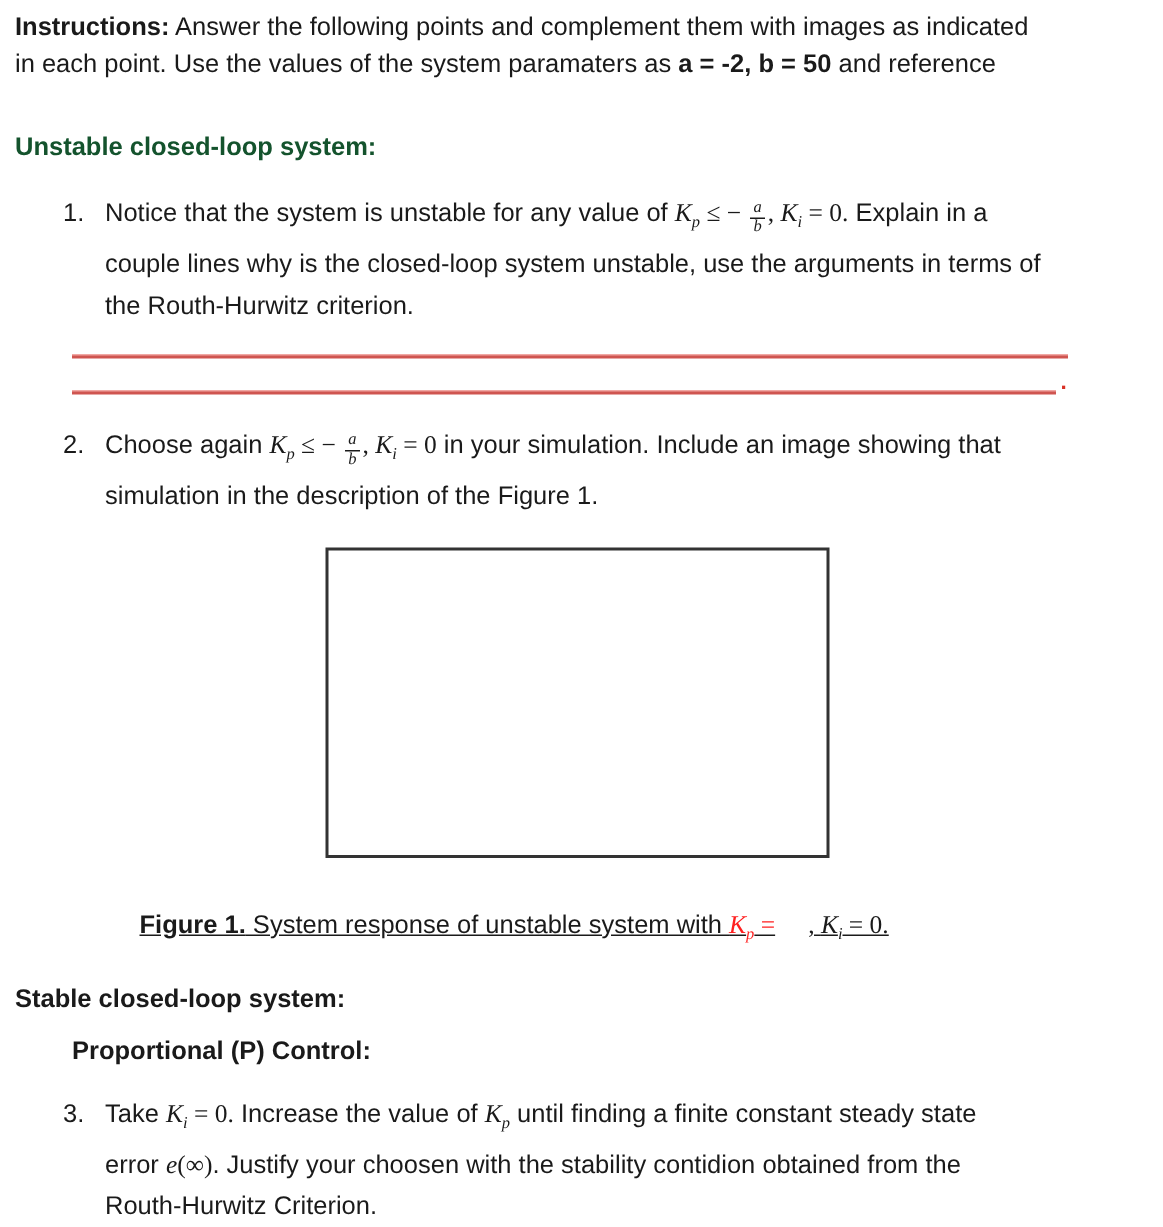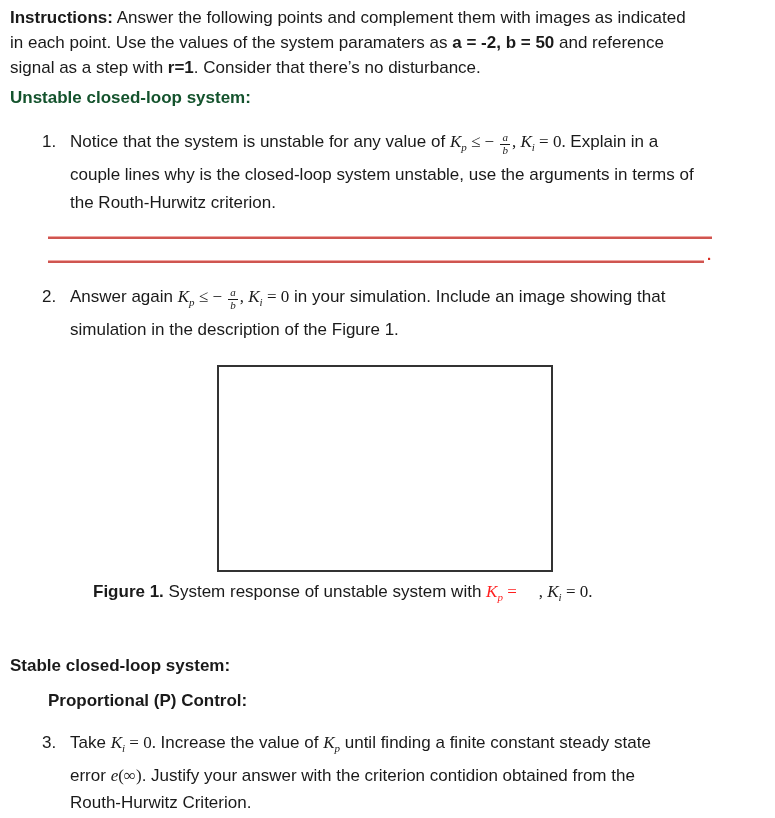--- a/index.html
+++ b/index.html
@@ -50,23 +50,20 @@
 </head>
 <body>
 
 <div class="abs" style="left:10px; top:5px;">
   <div class="line">
     <span class="bold">Instructions:</span><span> Answer the following points and complement them with images as indicated</span>
   </div>
   <div class="line">
     <span>in each point. Use the values of the system paramaters as </span><span class="bold">a = -2, b = 50</span><span> and reference</span>
   </div>
-  <div class="line">
-    <span>signal as a step with </span><span class="bold">r=1</span><span>. Consider that there’s no disturbance.</span>
-  </div>
 </div>
 
 <div class="abs h-blue" style="left:10px; top:88px;">Unstable closed-loop system:</div>
 
 <div class="abs item" style="left:42px; top:128px;">
   <span class="num">1.</span>
   <div class="itext">
     <div class="line">
       <span>Notice that the system is unstable for any value of </span><span class="mvar">K</span><span class="msub">p</span><span class="mop"> ≤ − </span><span class="frac"><span class="fnum">a</span><span class="fden">b</span></span><span class="mop">, </span><span class="mvar">K</span><span class="msub">i</span><span class="mop"> = 0.</span><span>  Explain in a</span>
     </div>
@@ -76,39 +73,39 @@
 </div>
 
 <div class="ans-line" style="left:48px; top:237px; width:664px;"></div>
 <div class="ans-line" style="left:48px; top:261px; width:656px;"></div>
 <span class="ans-period" style="left:707px; top:246px;">.</span>
 
 <div class="abs item" style="left:42px; top:283px;">
   <span class="num">2.</span>
   <div class="itext">
     <div class="line">
-      <span>Answer again </span><span class="mvar">K</span><span class="msub">p</span><span class="mop"> ≤ − </span><span class="frac"><span class="fnum">a</span><span class="fden">b</span></span><span class="mop">, </span><span class="mvar">K</span><span class="msub">i</span><span class="mop"> = 0</span><span> in your simulation. Include an image showing that</span>
+      <span>Choose again </span><span class="mvar">K</span><span class="msub">p</span><span class="mop"> ≤ − </span><span class="frac"><span class="fnum">a</span><span class="fden">b</span></span><span class="mop">, </span><span class="mvar">K</span><span class="msub">i</span><span class="mop"> = 0</span><span> in your simulation. Include an image showing that</span>
     </div>
     <div class="line">simulation in the description of the Figure 1.</div>
   </div>
 </div>
 
 <div class="figure-box"></div>
 
-<div class="abs caption" style="left:93px; top:579px;">
+<div class="abs caption" style="left:93px; top:604px;text-decoration:underline;">
   <span class="bold">Figure 1.</span><span> System response of unstable system with </span><span class="red-math"><span class="mvar">K</span><span class="msub">p</span><span class="mop"> =</span></span><span class="cap-gap"></span><span class="mop">, </span><span class="mvar">K</span><span class="msub">i</span><span class="mop"> = 0.</span>
 </div>
 
 <div class="abs h-bold" style="left:10px; top:656px;">Stable closed-loop system:</div>
 <div class="abs h-bold" style="left:48px; top:691px;">Proportional (P) Control:</div>
 
 <div class="abs item item3" style="left:42px; top:729px;">
   <span class="num">3.</span>
   <div class="itext">
     <div class="line">
       <span>Take </span><span class="mvar">K</span><span class="msub">i</span><span class="mop"> = 0.</span><span> Increase the value of </span><span class="mvar">K</span><span class="msub">p</span><span> until finding a finite constant steady state</span>
     </div>
     <div class="line">
-      <span>error </span><span class="mvar">e</span><span class="mop">(∞)</span><span>. Justify your answer with the criterion contidion obtained from the</span>
+      <span>error </span><span class="mvar">e</span><span class="mop">(∞)</span><span>. Justify your choosen with the stability contidion obtained from the</span>
     </div>
     <div class="line">Routh-Hurwitz Criterion.</div>
   </div>
 </div>
 
 </body></html>

